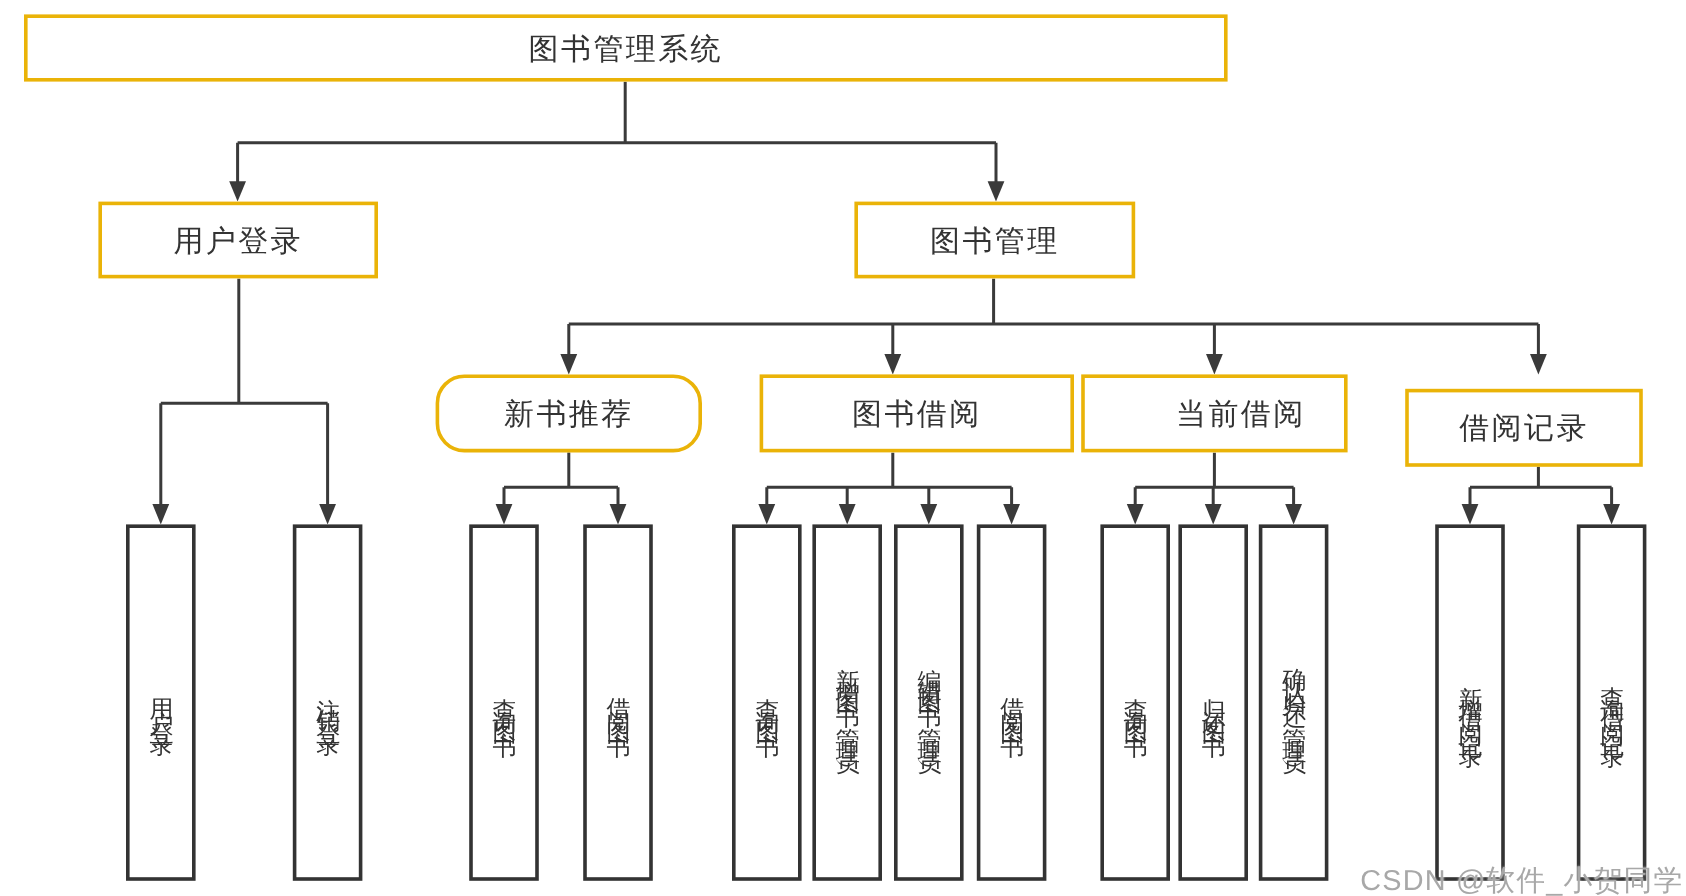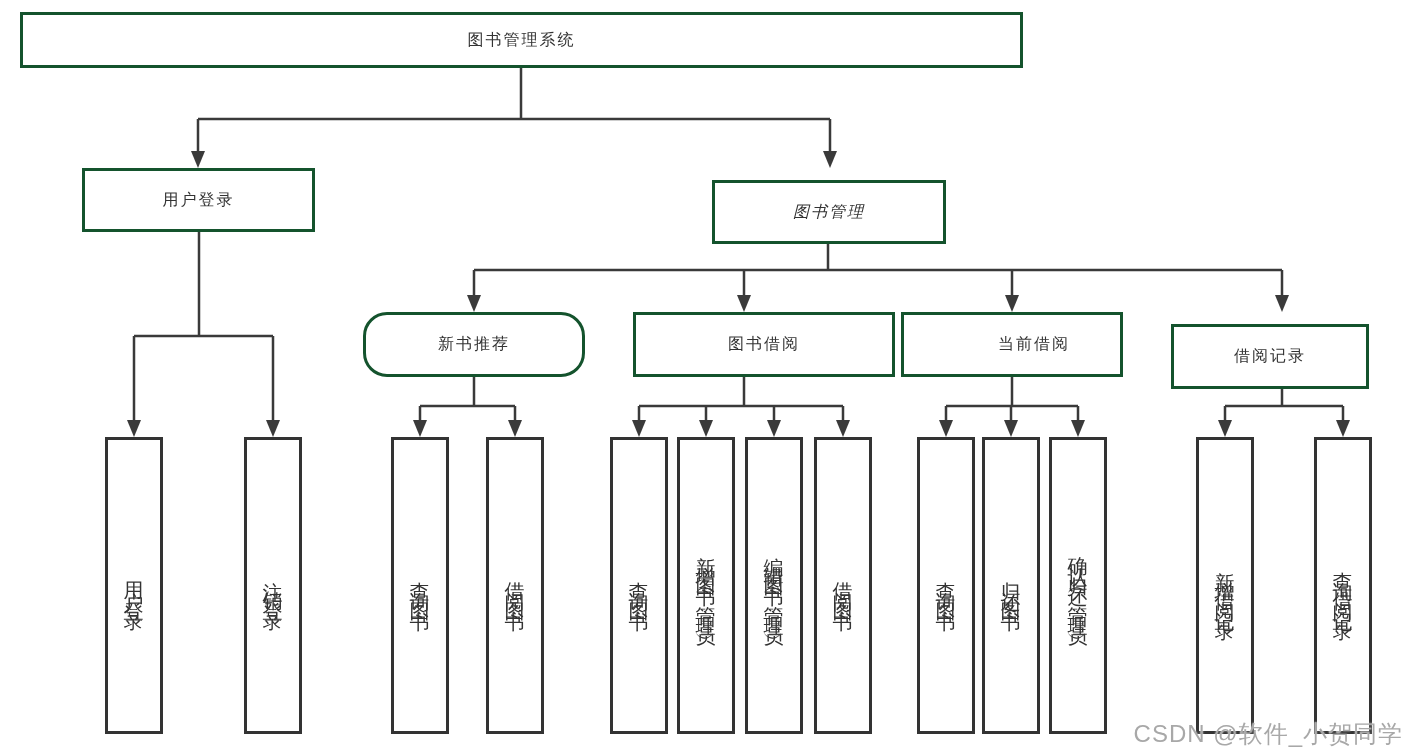--- a/index.html
+++ b/index.html
@@ -2,23 +2,23 @@
 <html><head>
 <meta charset="utf-8">
 <style>
   html,body { margin:0; padding:0; background:#ffffff; }
   .diagram {
     position:relative; width:1405px; height:747px; background:#ffffff;
     font-family:"Liberation Sans", sans-serif; color:#333333; overflow:hidden;
   }
   .layer { position:absolute; left:0; top:0; z-index:1; }
   .hbox {
-    position:absolute; box-sizing:border-box; border:3px solid #14532d;
+    position:absolute; box-sizing:border-box; border:3px solid #eab308;
     background:#ffffff; display:flex; align-items:center; justify-content:center;
-    font-size:16px; letter-spacing:2px; z-index:2; white-space:nowrap;
+    font-size:25px; letter-spacing:2px; z-index:2; white-space:nowrap;
   }
   .vbox {
     position:absolute; box-sizing:border-box; border:3px solid #333333;
     background:#ffffff; display:flex; align-items:center; justify-content:center;
     z-index:2; top:437px; width:58px; height:297px;
   }
   .vbox .vtext {
     writing-mode:vertical-rl; text-orientation:mixed;
     font-size:20px; letter-spacing:10px; line-height:1;
   }
@@ -76,21 +76,21 @@
     </g>
   </svg>
 
   <div class="hbox" style="left:20px; top:12px; width:1003px; height:56px;">
     <span>图书管理系统</span>
   </div>
 
   <div class="hbox" style="left:82px; top:168px; width:233px; height:64px;">
     <span>用户登录</span>
   </div>
-  <div class="hbox" style="left:712px; top:180px; width:234px; height:64px;font-style:italic;">
+  <div class="hbox" style="left:712px; top:168px; width:234px; height:64px;">
     <span>图书管理</span>
   </div>
 
   <div class="hbox" style="left:363px; top:312px; width:222px; height:65px;border-radius:24px;">
     <span>新书推荐</span>
   </div>
   <div class="hbox" style="left:633px; top:312px; width:262px; height:65px;">
     <span>图书借阅</span>
   </div>
   <div class="hbox" style="left:901px; top:312px; width:222px; height:65px;padding-left:44px;">

